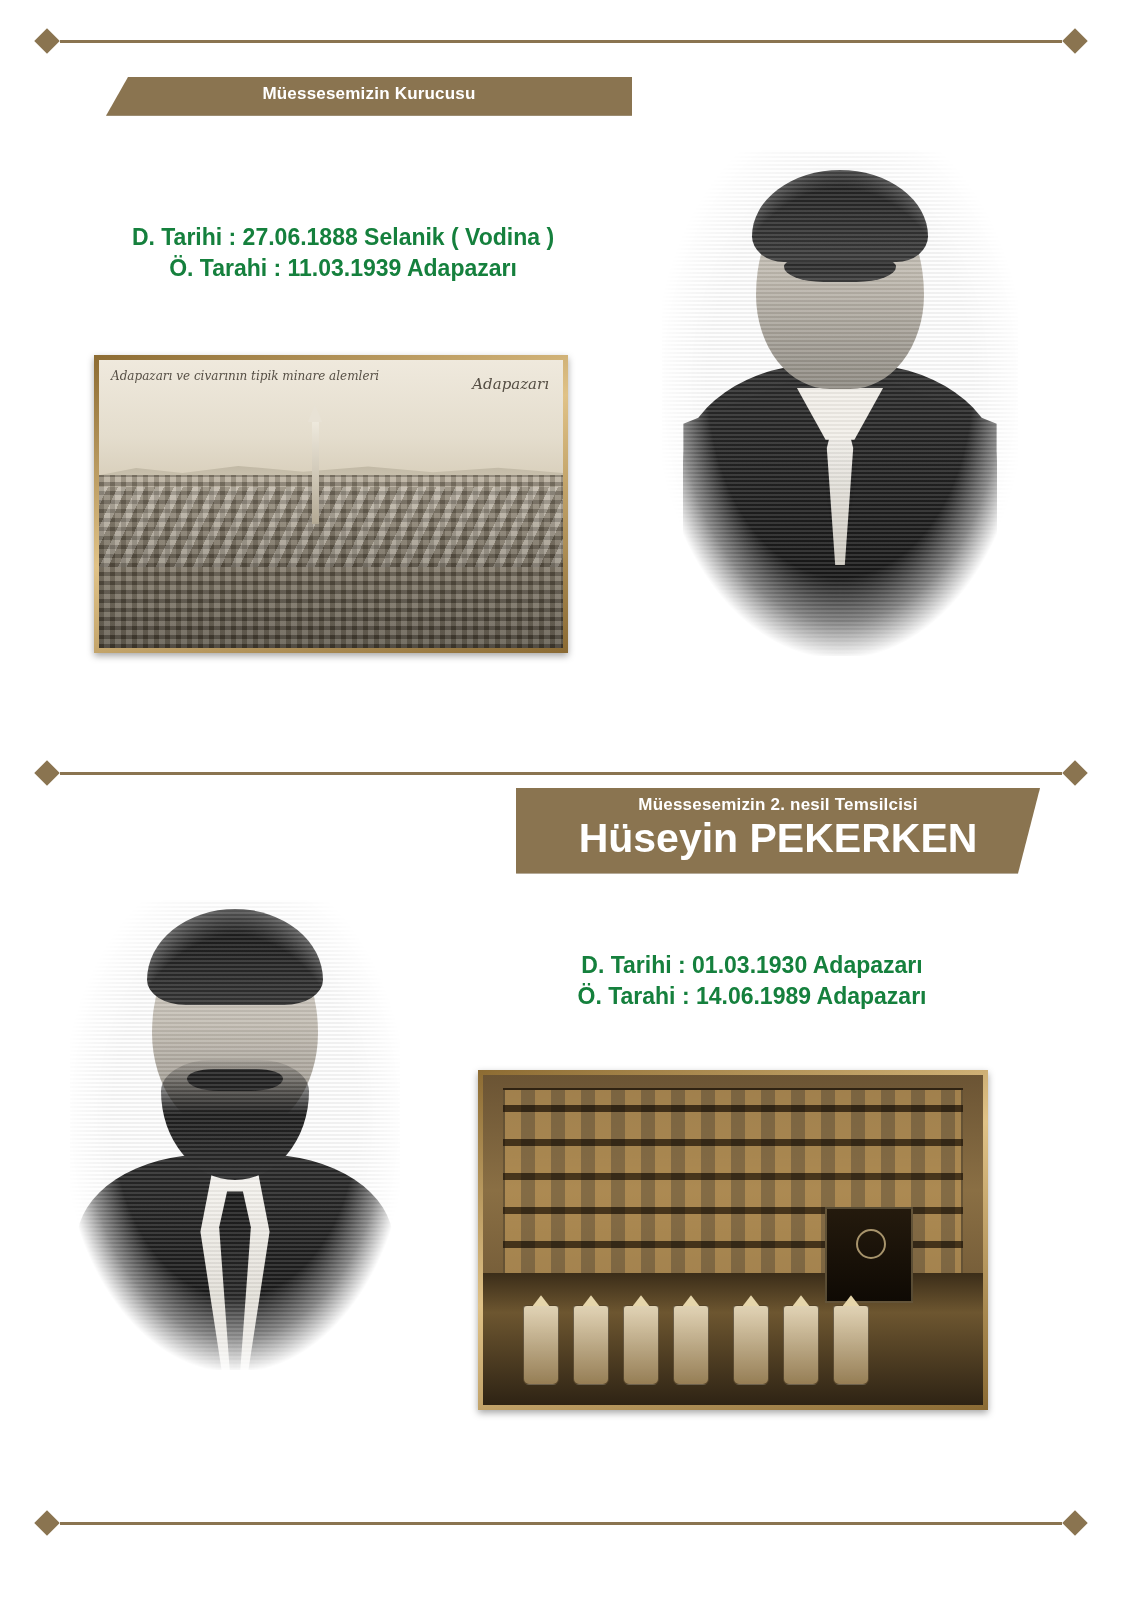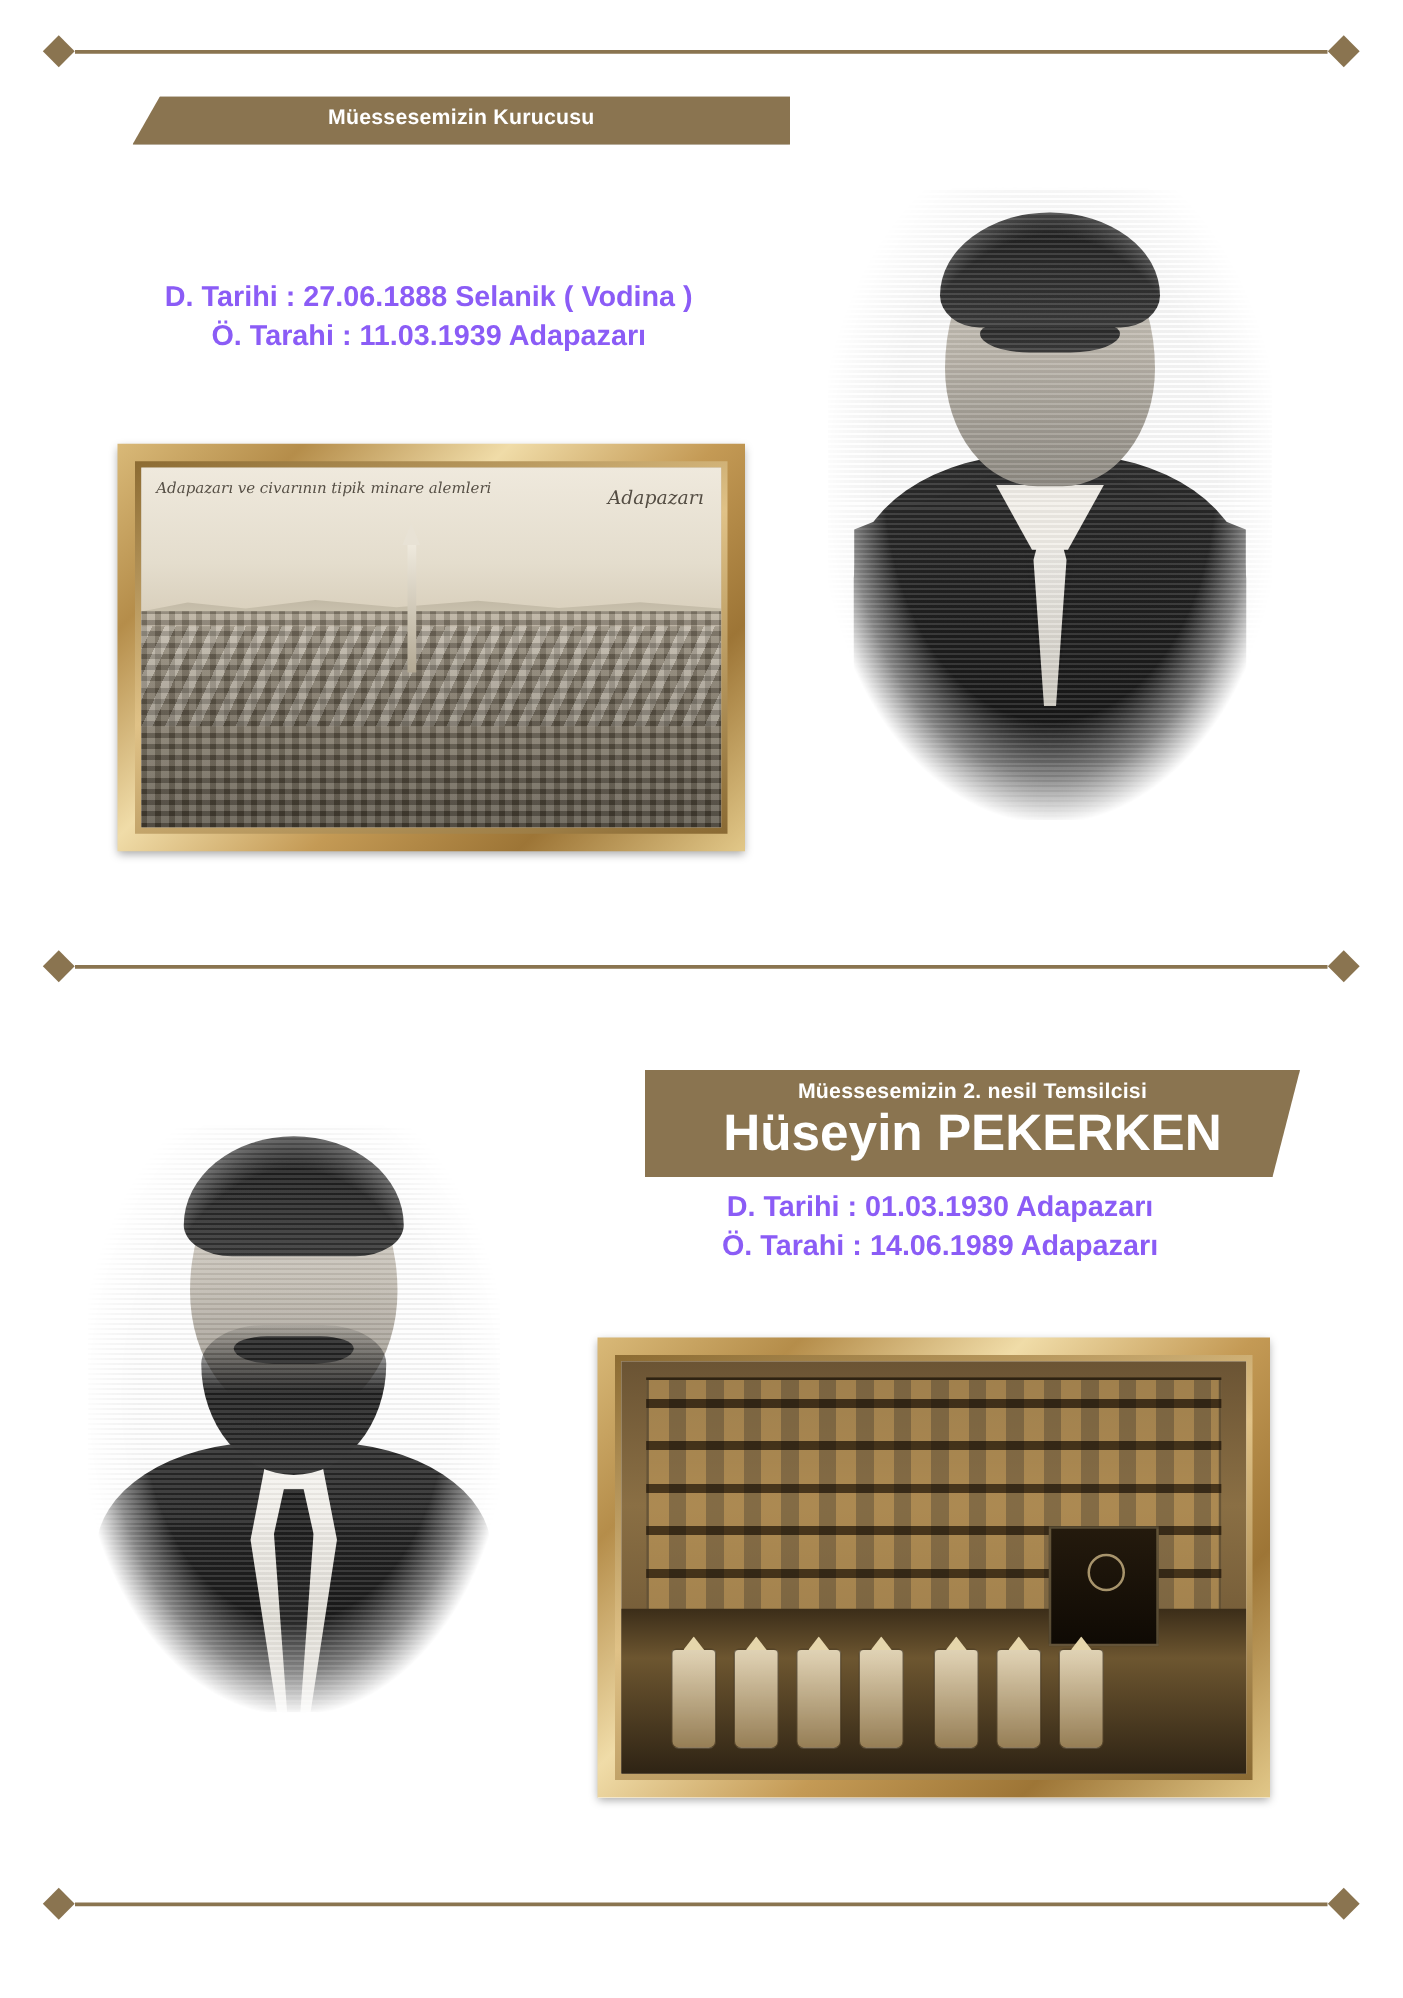--- a/index.html
+++ b/index.html
@@ -78,48 +78,47 @@
     margin-top: 1px;
   }
 
   #banner-founder {
     left: 106px;
     top: 77px;
     width: 474px;
   }
   #banner-second {
     left: 516px;
-    top: 856px;
+    top: 788px;
     width: 472px;
   }
 
   
   .dates {
     position: absolute;
-    color: #8b5cf6;
+    color: #15803d;
     font-size: 23px;
     font-weight: bold;
     line-height: 1.35;
     text-align: center;
   }
   #dates-founder {
     left: 104px;
     top: 222px;
     width: 478px;
   }
   #dates-second {
     left: 516px;
     top: 950px;
     width: 472px;
   }
 
   
   .framed {
     position: absolute;
-    padding: 14px;
     background:
       linear-gradient(135deg, #d9b978 0%, #b58d4a 18%, #f0dca8 38%, #c49a55 58%, #9d7536 78%, #e2c889 100%);
     box-shadow: 0 3px 7px rgba(0,0,0,0.35);
   }
   .framed .inner-line {
     padding: 5px;
     background: linear-gradient(160deg,#8c6b32,#e0c287 45%,#8a6a33);
   }
   .framed .photo {
     position: relative;

